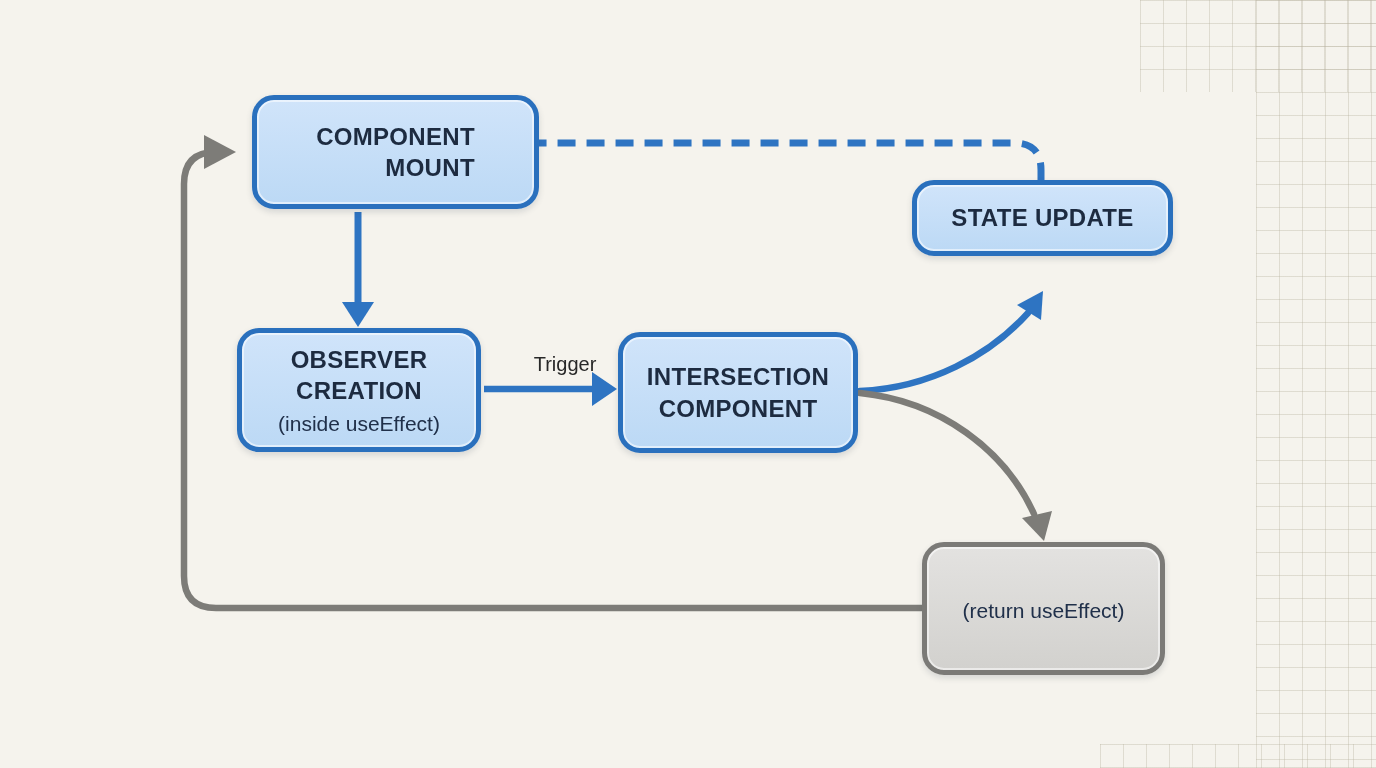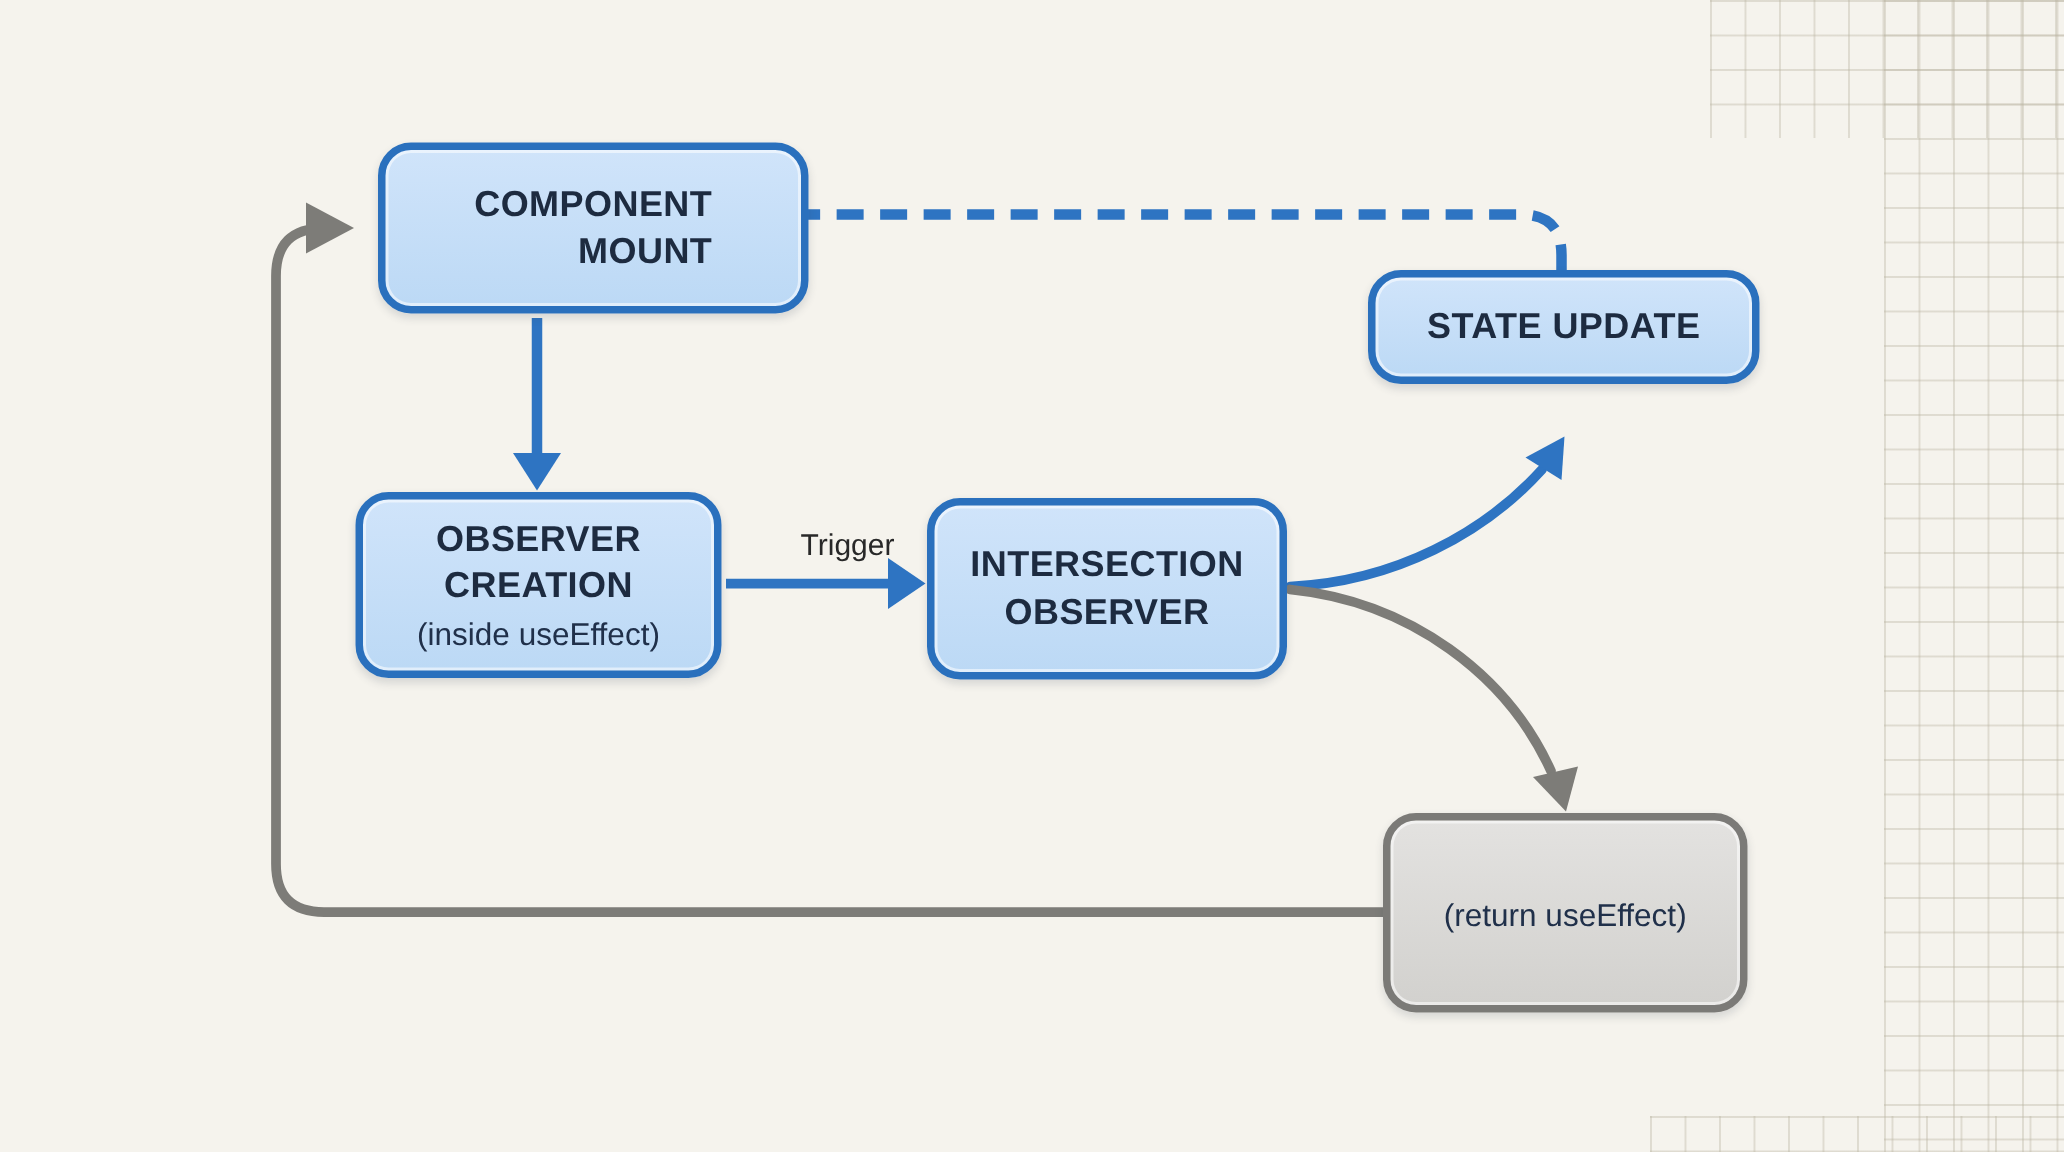--- a/index.html
+++ b/index.html
@@ -106,21 +106,21 @@
   </div>
 
   <div class="node node-blue" id="node-observer-creation">
     <div class="node-title">OBSERVER
 CREATION</div>
     <div class="node-subtitle">(inside useEffect)</div>
   </div>
 
   <div class="node node-blue" id="node-intersection-callback">
     <div class="node-title">INTERSECTION
-OBSERVER</div>
+COMPONENT</div>
   </div>
 
   <div class="node node-blue" id="node-state-update">
     <div class="node-title">STATE UPDATE</div>
   </div>
 
   <div class="node node-gray" id="node-cleanup-unmount">
     <div class="node-subtitle">(return useEffect)</div>
   </div>
 

